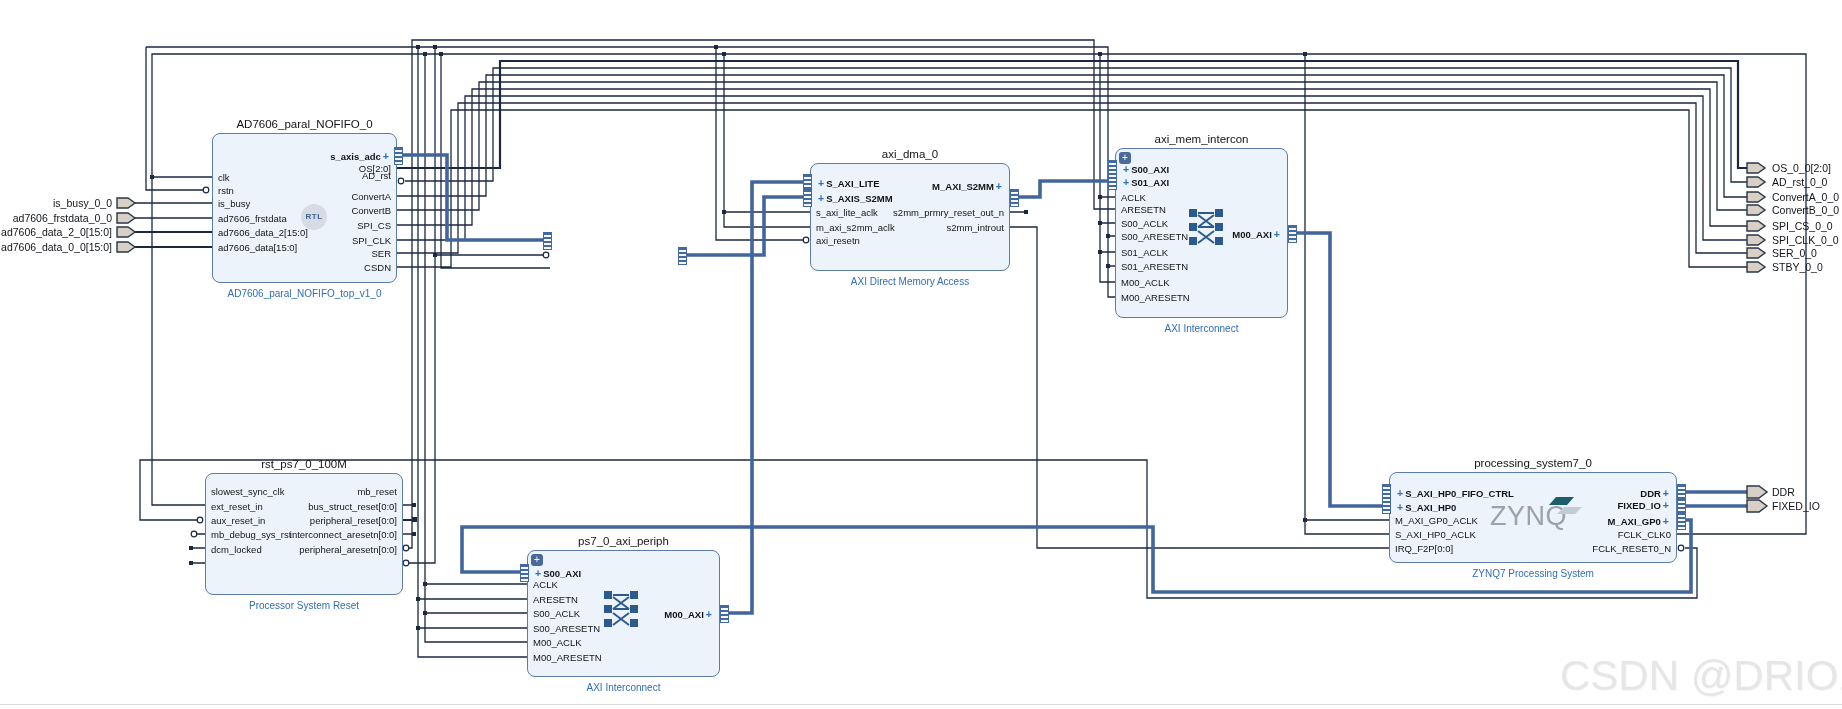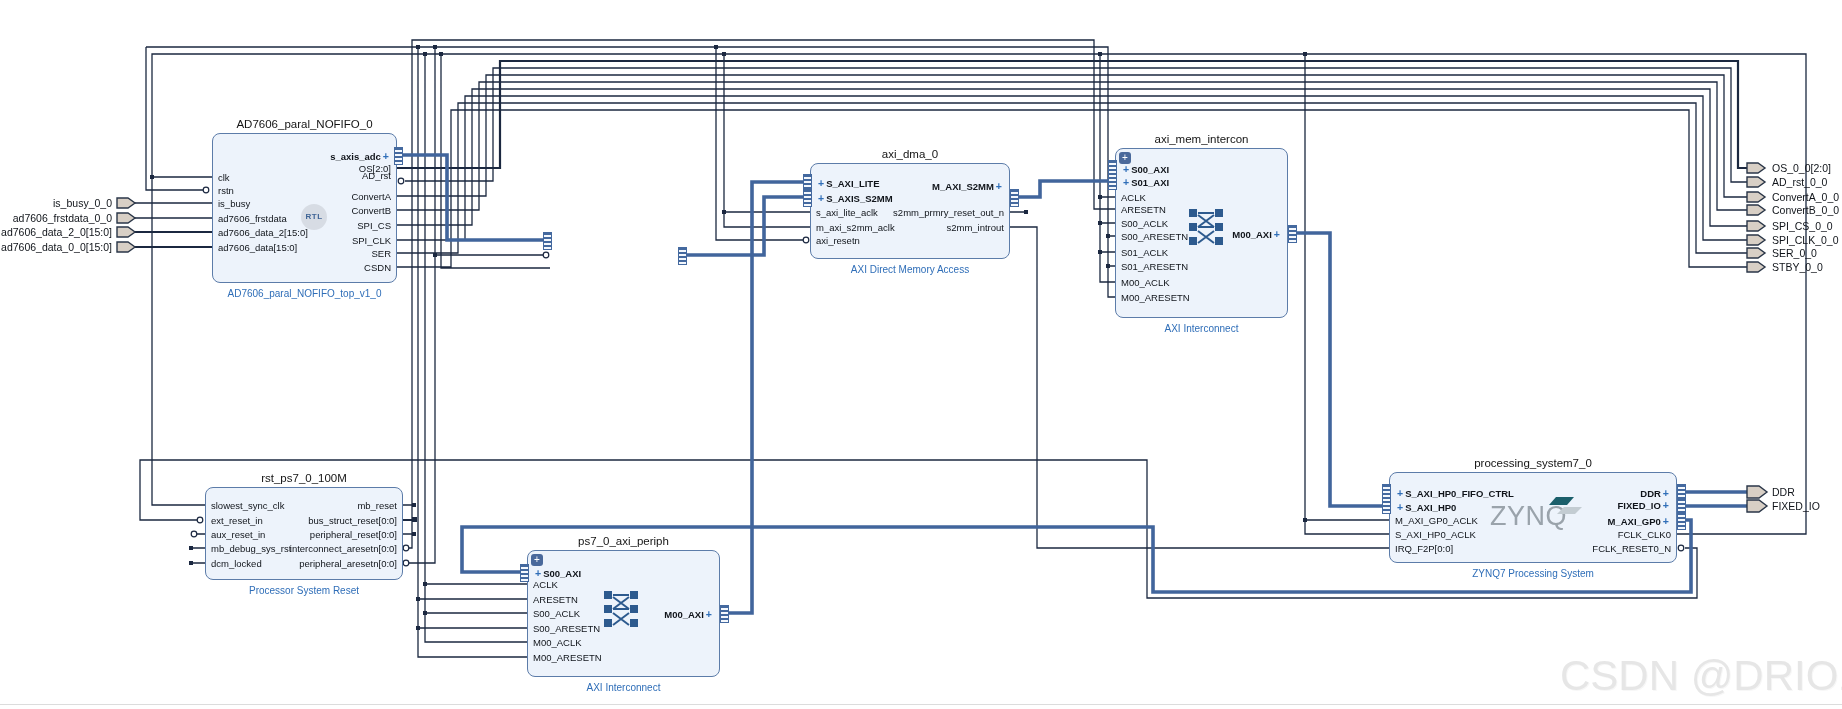--- a/index.html
+++ b/index.html
@@ -176,21 +176,21 @@
     <span class="port pr" style="top:57px">ConvertA</span>
     <span class="port pr" style="top:71px">ConvertB</span>
     <span class="port pr" style="top:86px">SPI_CS</span>
     <span class="port pr" style="top:101px">SPI_CLK</span>
     <span class="port pr" style="top:114px">SER</span>
     <span class="port pr" style="top:128px">CSDN</span>
     <div class="rtl" style="left:88px;top:70px"><span>RTL</span></div>
   </div>
 
 
-  <div class="block" style="left:810px;top:163px;width:200px;height:96px">
+  <div class="block" style="left:810px;top:163px;width:200px;height:108px">
     <span class="btitle">axi_dma_0</span>
     <span class="blabel">AXI Direct Memory Access</span>
     <span class="port pl" style="top:13px"><i class="plus">+</i><b>S_AXI_LITE</b></span>
     <span class="port pl" style="top:28px"><i class="plus">+</i><b>S_AXIS_S2MM</b></span>
     <span class="port pl" style="top:43px">s_axi_lite_aclk</span>
     <span class="port pl" style="top:58px">m_axi_s2mm_aclk</span>
     <span class="port pl" style="top:71px">axi_resetn</span>
     <span class="port pr" style="top:16px"><b>M_AXI_S2MM</b><i class="plus">+</i></span>
     <span class="port pr" style="top:43px">s2mm_prmry_reset_out_n</span>
     <span class="port pr" style="top:58px">s2mm_introut</span>
@@ -237,21 +237,21 @@
     <span class="port pr" style="top:70px">FCLK_RESET0_N</span>
     <div class="zynq" style="left:100px;top:28px">
       <span class="zt">ZYNQ</span>
       <svg width="34" height="20" viewBox="0 0 34 20">
         <polygon points="8,0 26,0 19,8 1,8" fill="#1b5f6b"></polygon>
         <polygon points="16,10 34,10 27,17 9,17" fill="#c3ccd2"></polygon>
       </svg>
     </div>
   </div>
 
-  <div class="block" style="left:205px;top:487px;width:198px;height:93px">
+  <div class="block" style="left:205px;top:473px;width:198px;height:122px">
     <span class="btitle">rst_ps7_0_100M</span>
     <span class="blabel">Processor System Reset</span>
     <span class="port pl" style="top:12px">slowest_sync_clk</span>
     <span class="port pl" style="top:27px">ext_reset_in</span>
     <span class="port pl" style="top:41px">aux_reset_in</span>
     <span class="port pl" style="top:55px">mb_debug_sys_rst</span>
     <span class="port pl" style="top:70px">dcm_locked</span>
     <span class="port pr" style="top:12px">mb_reset</span>
     <span class="port pr" style="top:27px">bus_struct_reset[0:0]</span>
     <span class="port pr" style="top:41px">peripheral_reset[0:0]</span>

